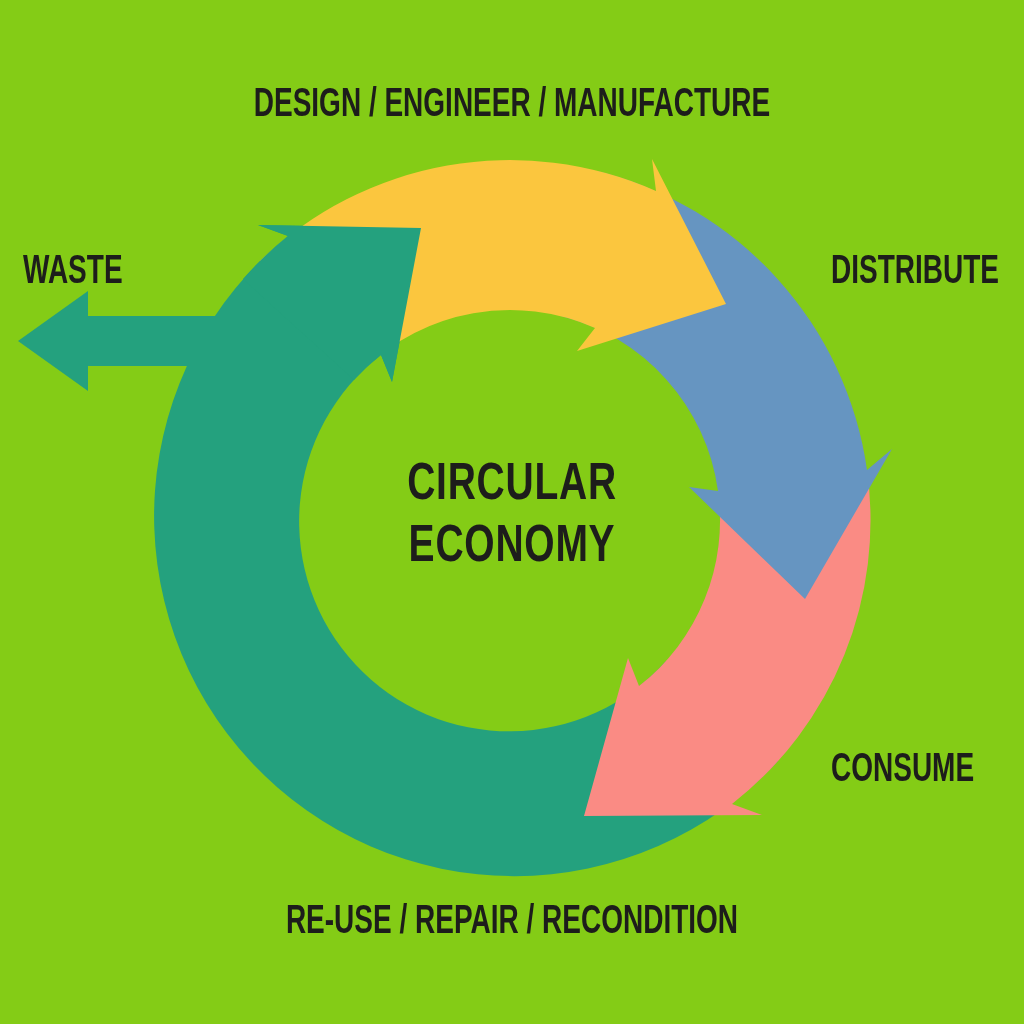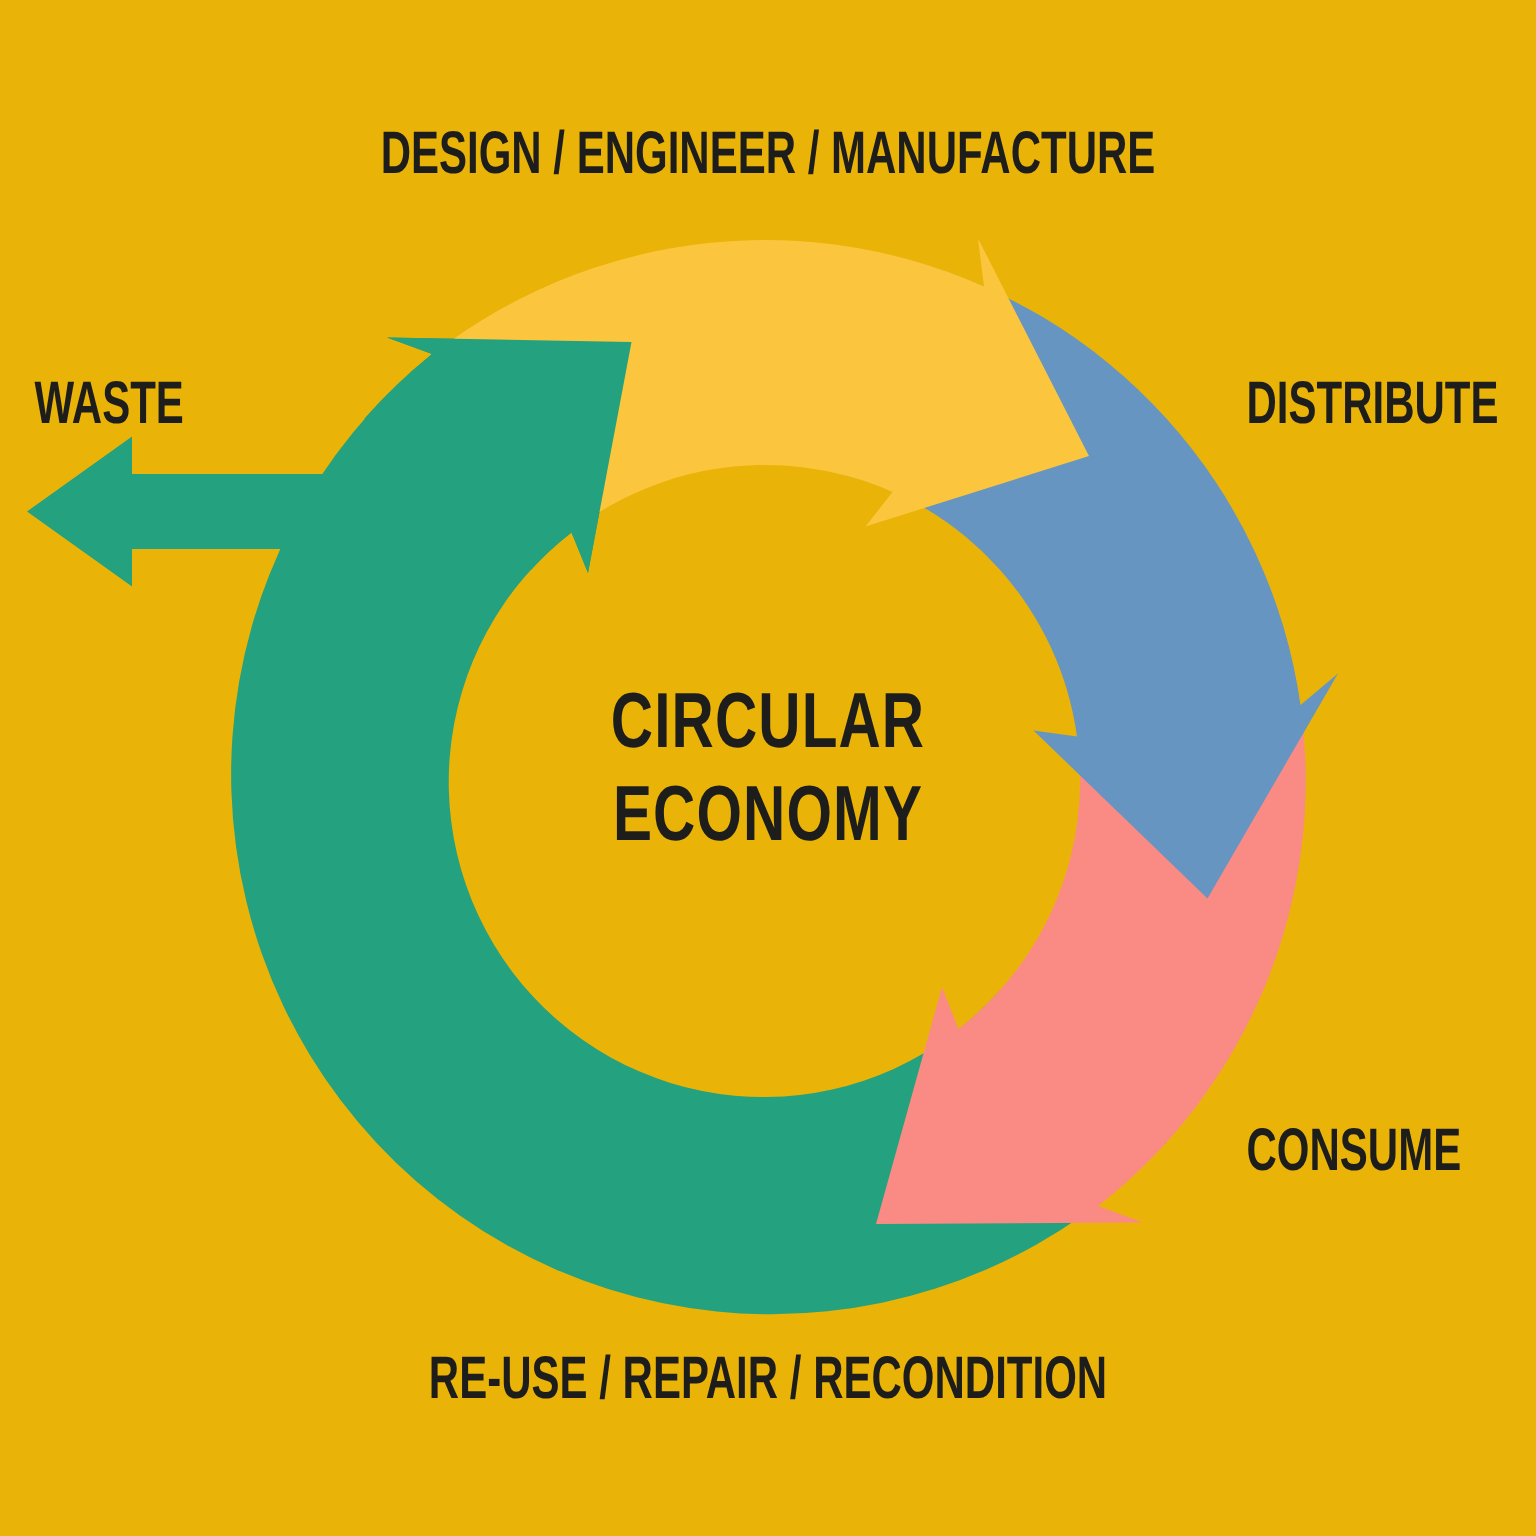--- a/index.html
+++ b/index.html
@@ -4,21 +4,21 @@
 <style>
   html, body {
     margin: 0;
     padding: 0;
     background: #ffffff;
   }
   .stage {
     position: relative;
     width: 1024px;
     height: 1024px;
-    background: #eab308;
+    background: #84cc16;
     overflow: hidden;
     font-family: "Liberation Sans", "DejaVu Sans", sans-serif;
   }
   .stage svg {
     position: absolute;
     left: 0;
     top: 0;
     width: 1024px;
     height: 1024px;
     display: block;

